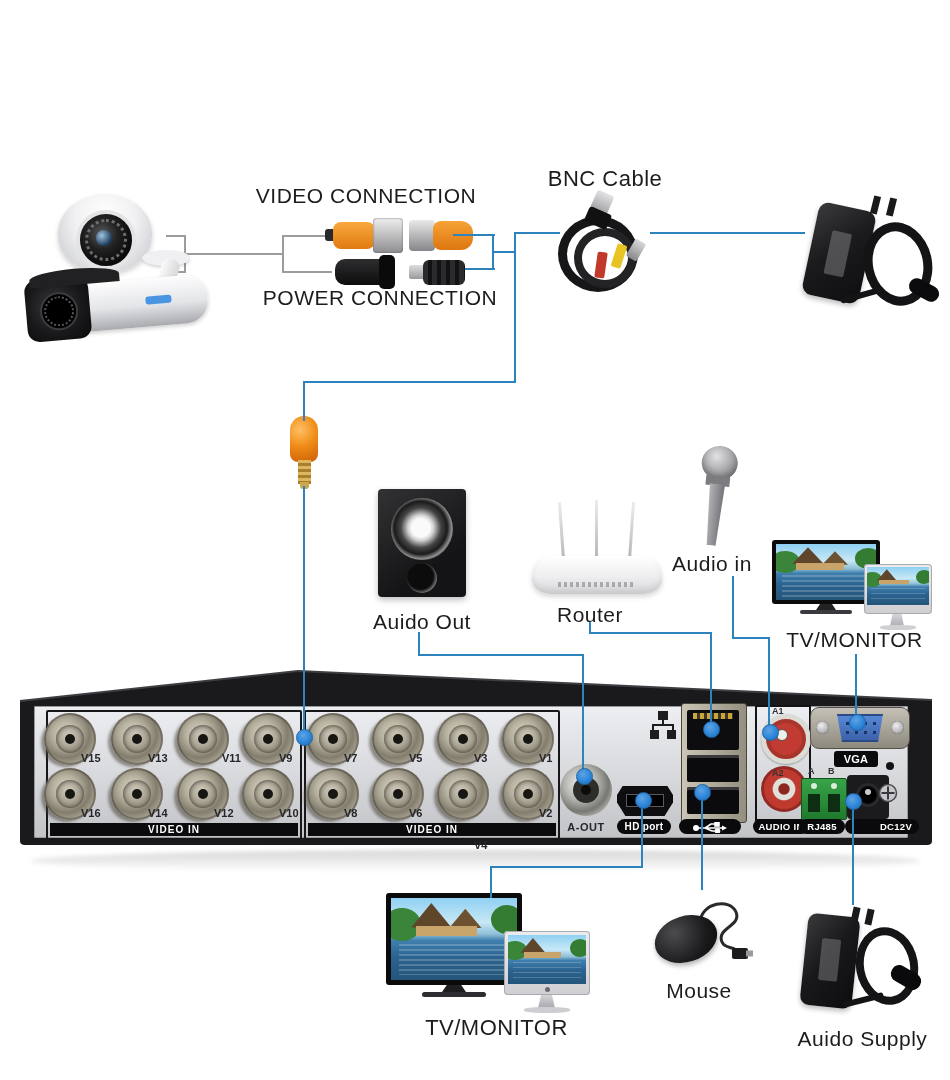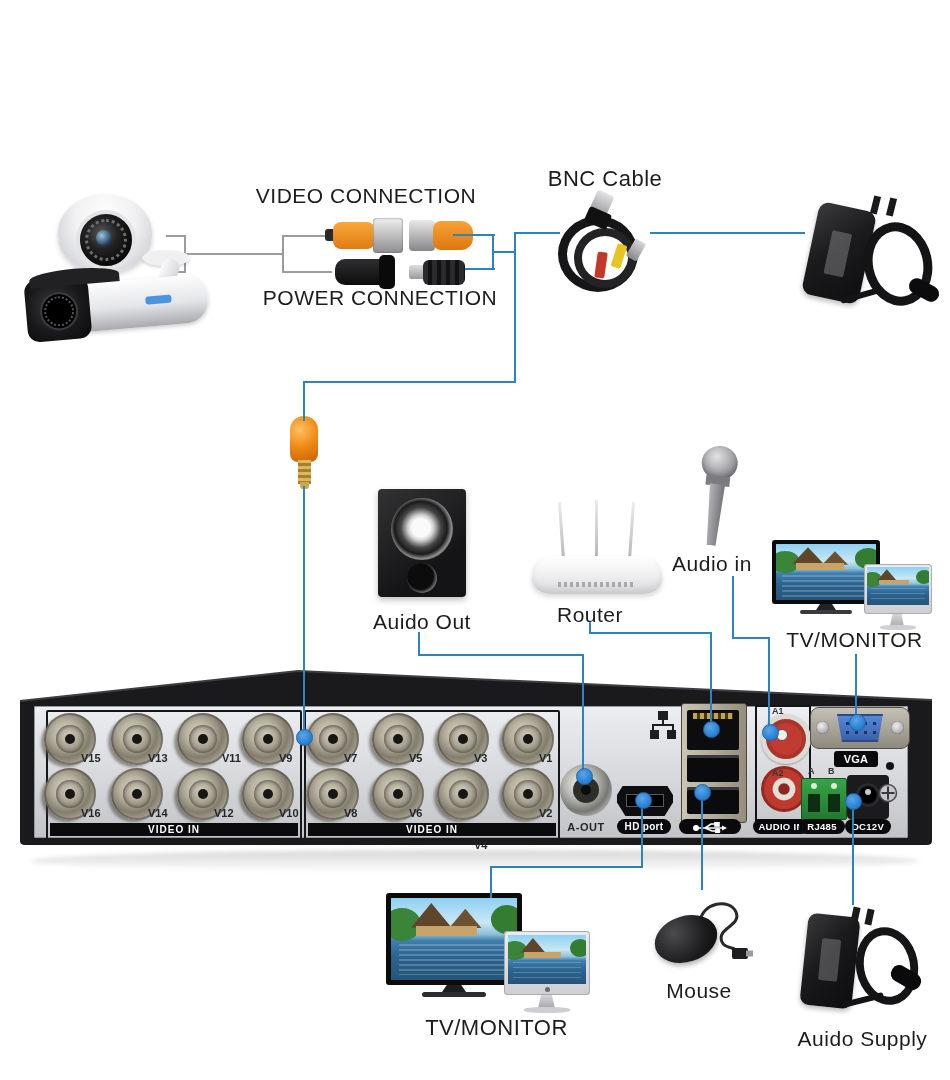--- a/index.html
+++ b/index.html
@@ -340,21 +340,21 @@
     <div class="abs" style="left:6px;top:15px;width:12px;height:18px;background:#0d2e12;"></div>
     <div class="abs" style="left:26px;top:15px;width:12px;height:18px;background:#0d2e12;"></div>
   </div>
   <div class="pbar" style="left:799px;top:819px;width:46px;font-size:9.5px;">RJ485</div>
 
   <div class="abs" style="left:847px;top:775px;width:42px;height:44px;border-radius:4px;background:#1b1b1d;z-index:4;">
     <div class="abs" style="left:9px;top:8px;width:24px;height:24px;border-radius:50%;
          background:radial-gradient(circle,#000 0 45%,#2e2e31 60%,#0f0f11 100%);"></div>
     <div class="abs" style="left:18px;top:14px;width:6px;height:6px;border-radius:50%;background:#c9c9cc;"></div>
   </div>
-  <div class="pbar" style="left:845px;top:819px;width:46px;font-size:9.5px;">DC12V</div>
+  <div class="pbar" style="left:845px;top:819px;width:46px;font-size:9.5px;padding-left:28px;">DC12V</div>
 
   <div class="abs" style="left:810px;top:707px;width:98px;height:40px;border-radius:9px;z-index:4;border:1px solid #55514a;
        background:linear-gradient(180deg,#c6c1b6,#8e897d);">
     <div class="abs" style="left:5px;top:13px;width:13px;height:13px;border-radius:50%;background:radial-gradient(circle at 40% 35%,#f0f0f0,#8c8c90);box-shadow:inset 0 0 1px #333;"></div>
     <div class="abs" style="left:80px;top:13px;width:13px;height:13px;border-radius:50%;background:radial-gradient(circle at 40% 35%,#f0f0f0,#8c8c90);box-shadow:inset 0 0 1px #333;"></div>
     <div class="abs" style="left:24px;top:6px;width:50px;height:28px;
          background:linear-gradient(180deg,#5a8bd8,#395fa8);clip-path:polygon(4% 0,96% 0,86% 100%,14% 100%);
          box-shadow:inset 0 0 0 2px #2c4a85;">
       <div class="abs" style="left:8px;top:5px;right:8px;bottom:5px;
            background:radial-gradient(#173564 1.5px, transparent 1.8px);background-size:9px 9px;"></div>

